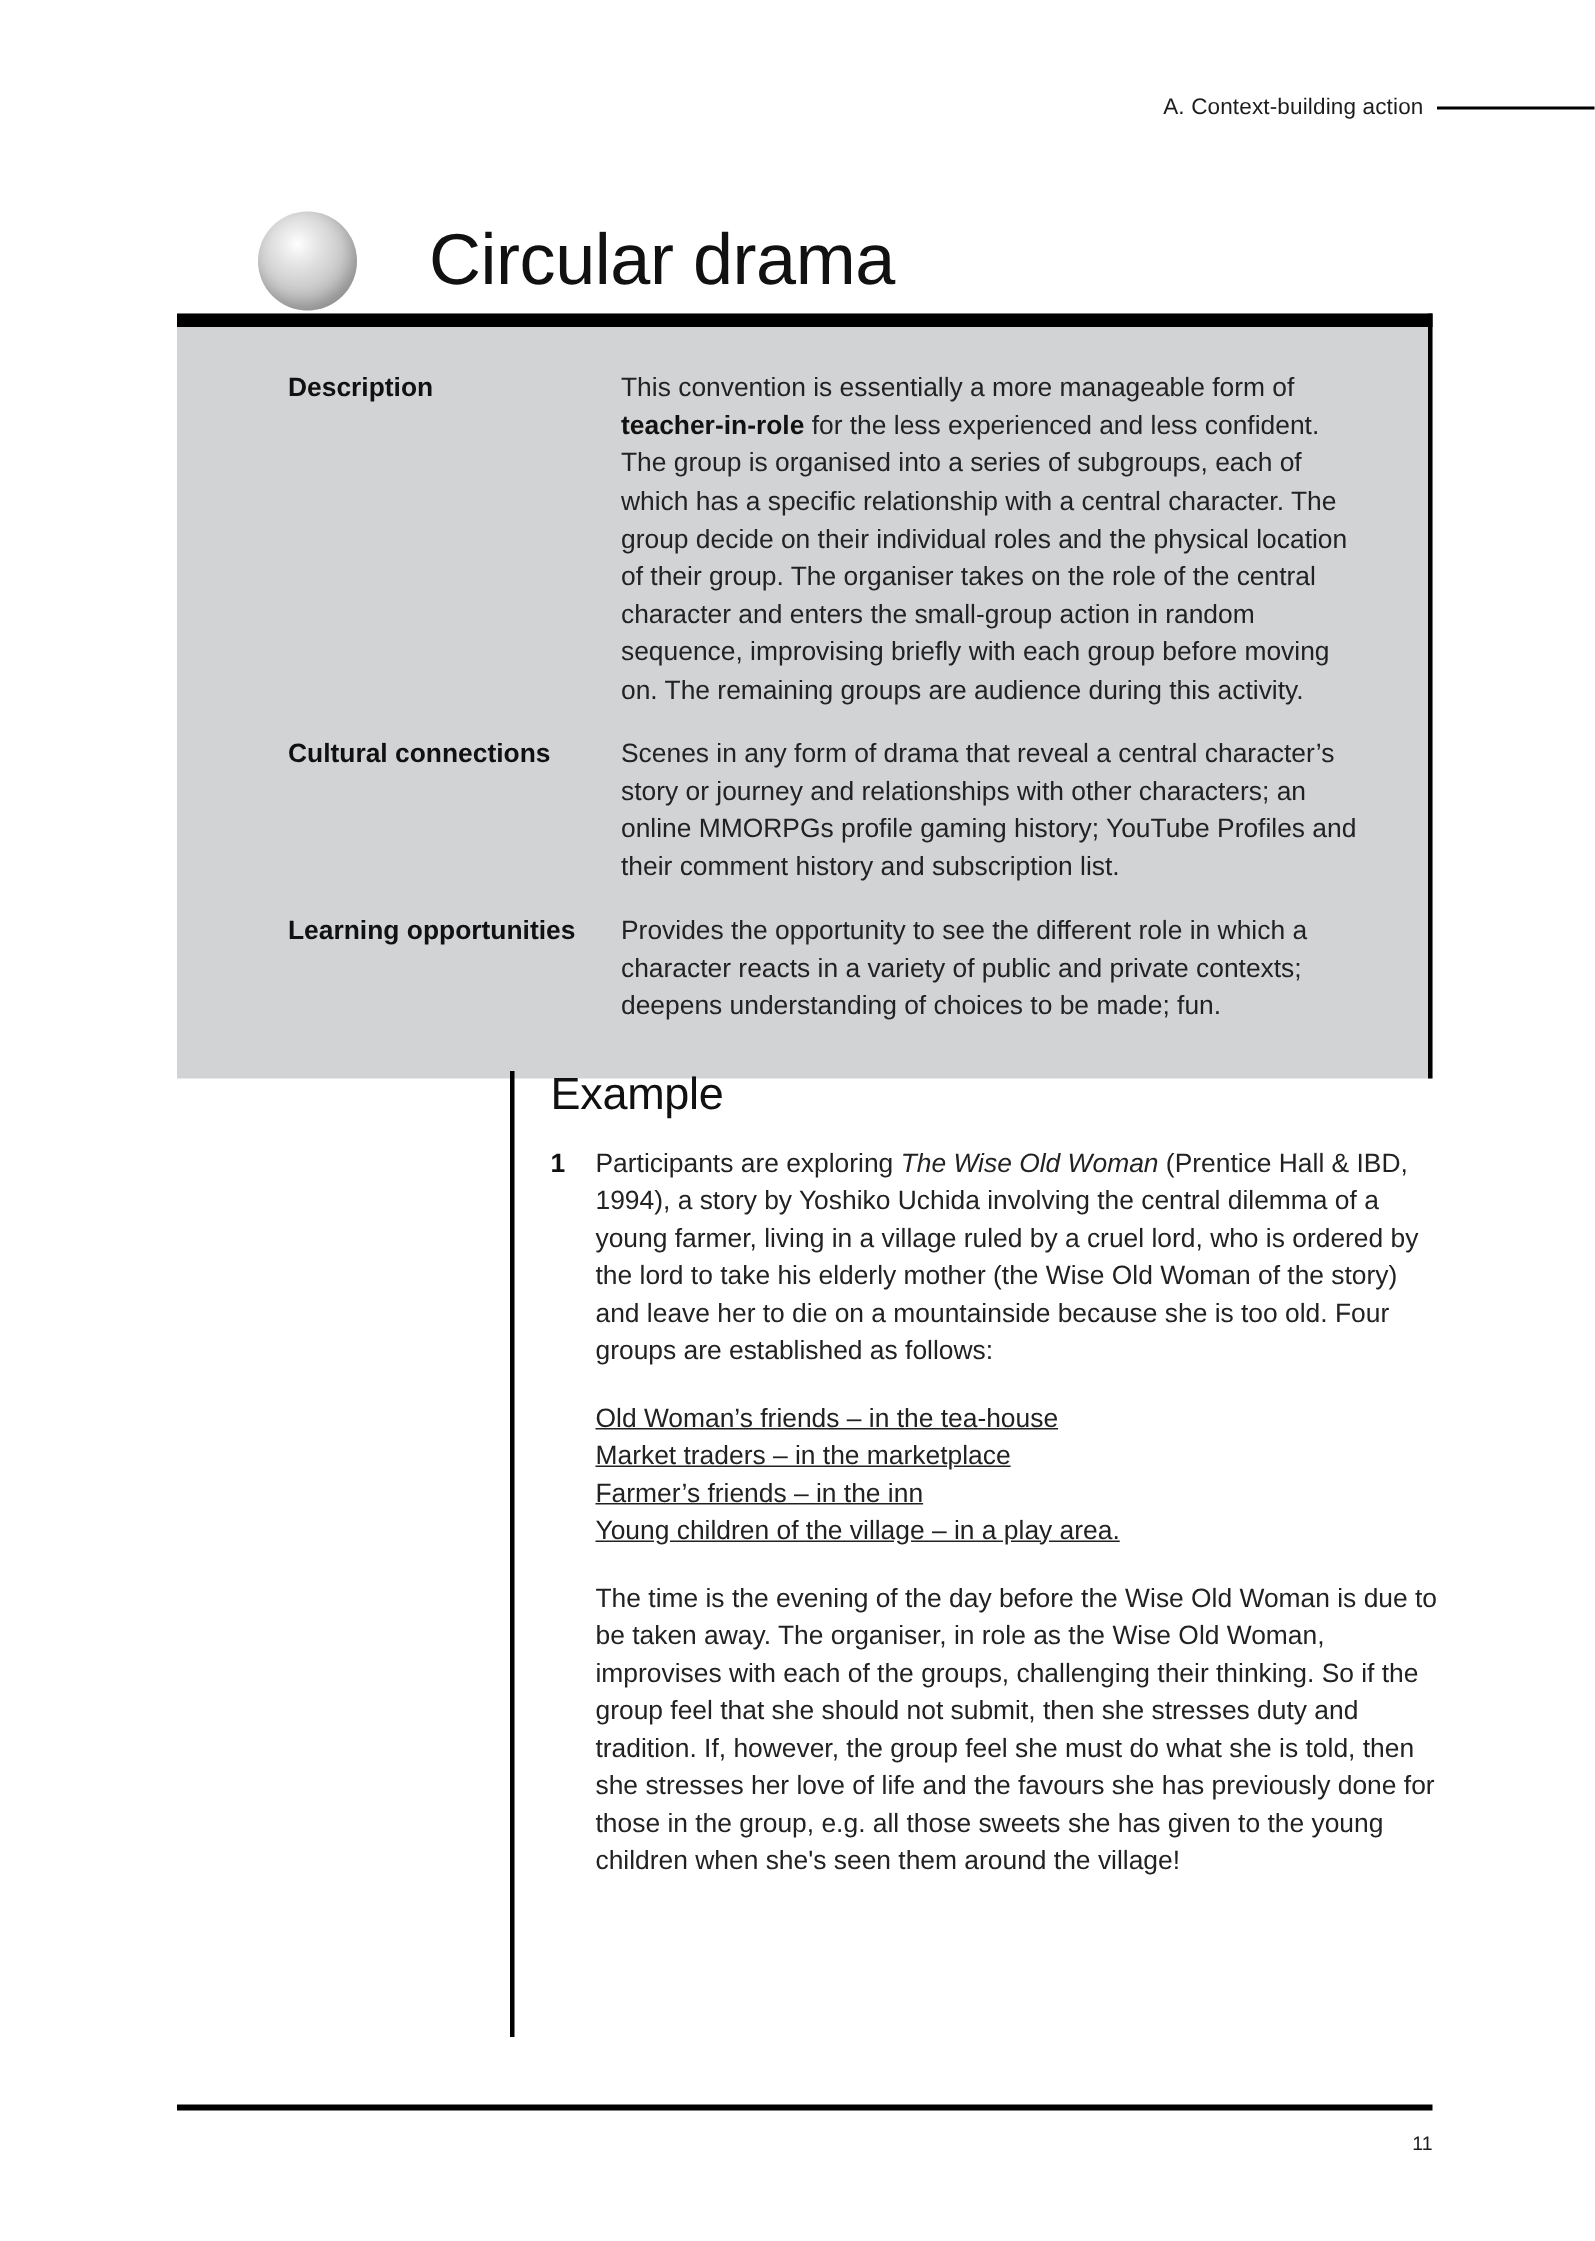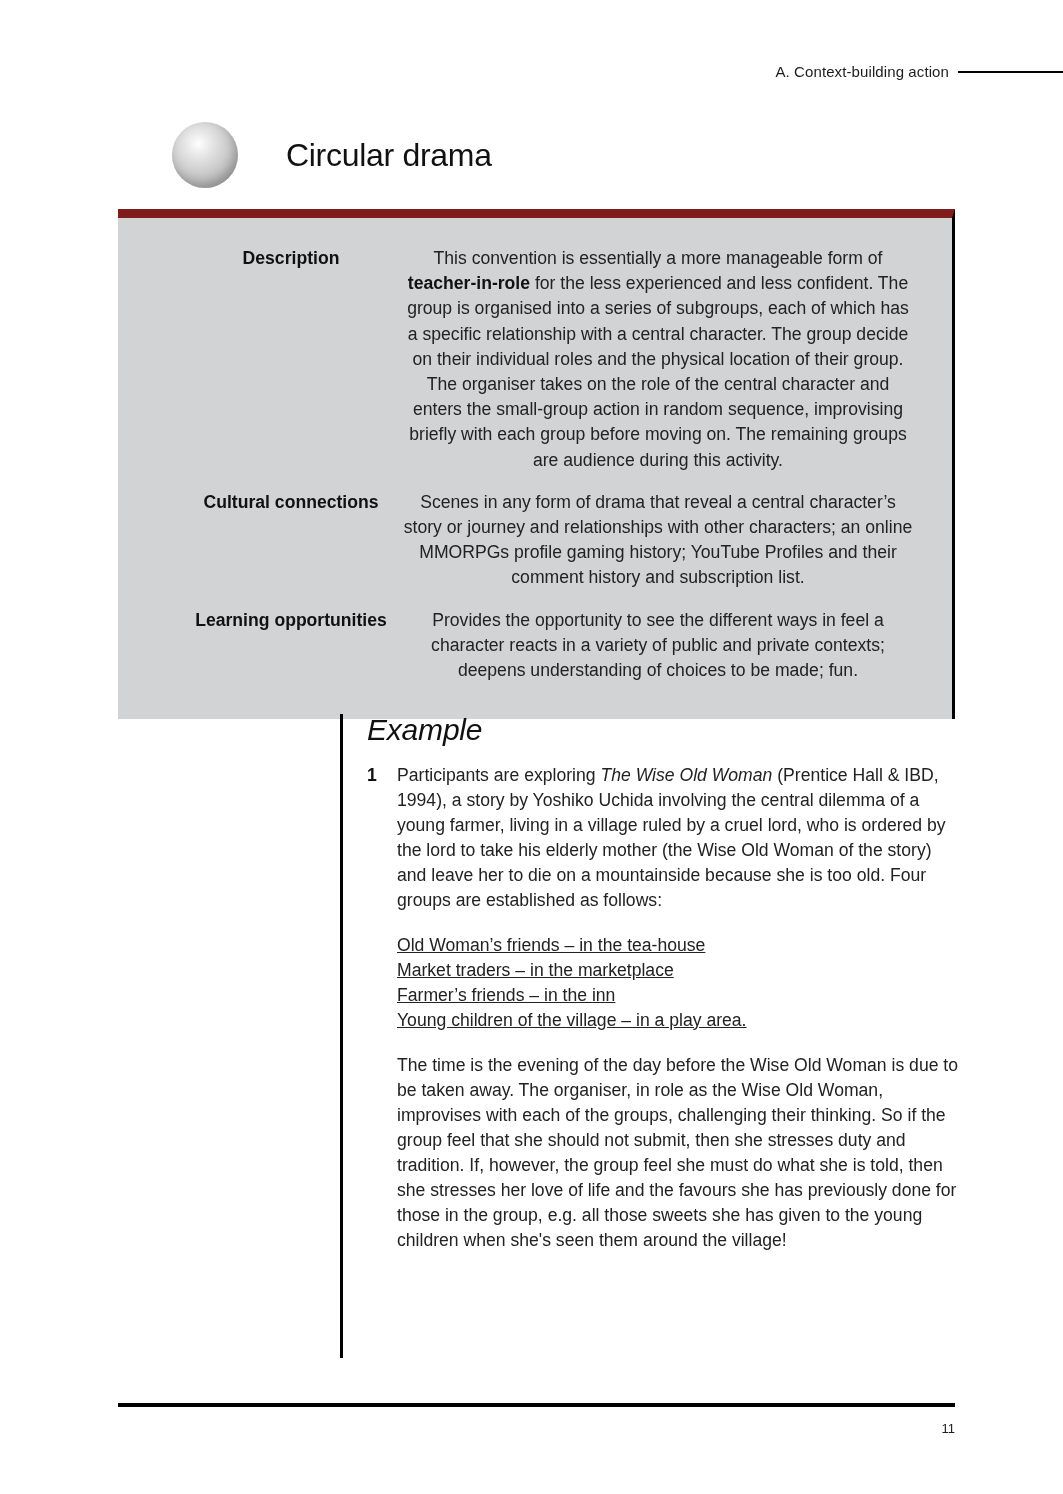--- a/index.html
+++ b/index.html
@@ -60,41 +60,40 @@
         #e2e2e2 26%,
         #cfcfcf 46%,
         #bdbdbd 64%,
         #ababab 80%,
         #9c9c9c 92%,
         #8e8e8e 100%);
     box-shadow: inset -3px -5px 9px rgba(110,110,110,0.45);
     flex: none;
   }
   .page-title {
-    font-size: 32px;
+    font-size: 48px;
     font-weight: 400;
     letter-spacing: -0.3px;
     margin-left: 48px;
     line-height: 1;
     white-space: nowrap;
     color: #111;
   }
 
   
   .attr-panel {
     position: absolute;
     left: 118px;
     top: 209px;
     width: 837px;
     background: #d2d3d5;
-    border-top: 9px solid #7f1d1d;
+    border-top: 9px solid #000000;
     border-right: 3px solid #000;
     box-sizing: border-box;
-    padding: 28px 0 36px 4px;
-    text-align: center;
+    padding: 28px 0 36px 16px;
   }
   .attr-row {
     display: flex;
     align-items: flex-start;
     padding: 0 0 0 58px;
     margin-bottom: 17px;
   }
   .attr-row:last-child { margin-bottom: 0; }
   .attr-label {
     width: 222px;
@@ -124,21 +123,20 @@
     padding-left: 24px;
     height: 644px;
   }
   .example-heading {
     font-size: 30px;
     font-weight: 400;
     line-height: 1.05;
     margin: 0 0 17px 0;
     color: #111;
     letter-spacing: -0.2px;
-    font-style: italic;
   }
   .example-item {
     display: flex;
     align-items: flex-start;
   }
   .item-number {
     width: 30px;
     flex: none;
     font-size: 17.6px;
     font-weight: bold;
@@ -199,21 +197,21 @@
     <div class="attr-value">This convention is essentially a more manageable form of <b>teacher-in-role</b> for the less experienced and less confident. The group is organised into a series of subgroups, each of which has a specific relationship with a central character. The group decide on their individual roles and the physical location of their group. The organiser takes on the role of the central character and enters the small-group action in random sequence, improvising briefly with each group before moving on. The remaining groups are audience during this activity.</div>
   </div>
 
   <div class="attr-row">
     <div class="attr-label">Cultural connections</div>
     <div class="attr-value">Scenes in any form of drama that reveal a central character’s story or journey and relationships with other characters; an online MMORPGs profile gaming history; YouTube Profiles and their comment history and subscription list.</div>
   </div>
 
   <div class="attr-row">
     <div class="attr-label">Learning opportunities</div>
-    <div class="attr-value">Provides the opportunity to see the different ways in feel a character reacts in a variety of public and private contexts; deepens understanding of choices to be made; fun.</div>
+    <div class="attr-value">Provides the opportunity to see the different role in which a character reacts in a variety of public and private contexts; deepens understanding of choices to be made; fun.</div>
   </div>
 
 </div>
 
 <div class="example-section">
   <h2 class="example-heading">Example</h2>
 
   <div class="example-item">
     <div class="item-number">1</div>
     <div class="item-body">

